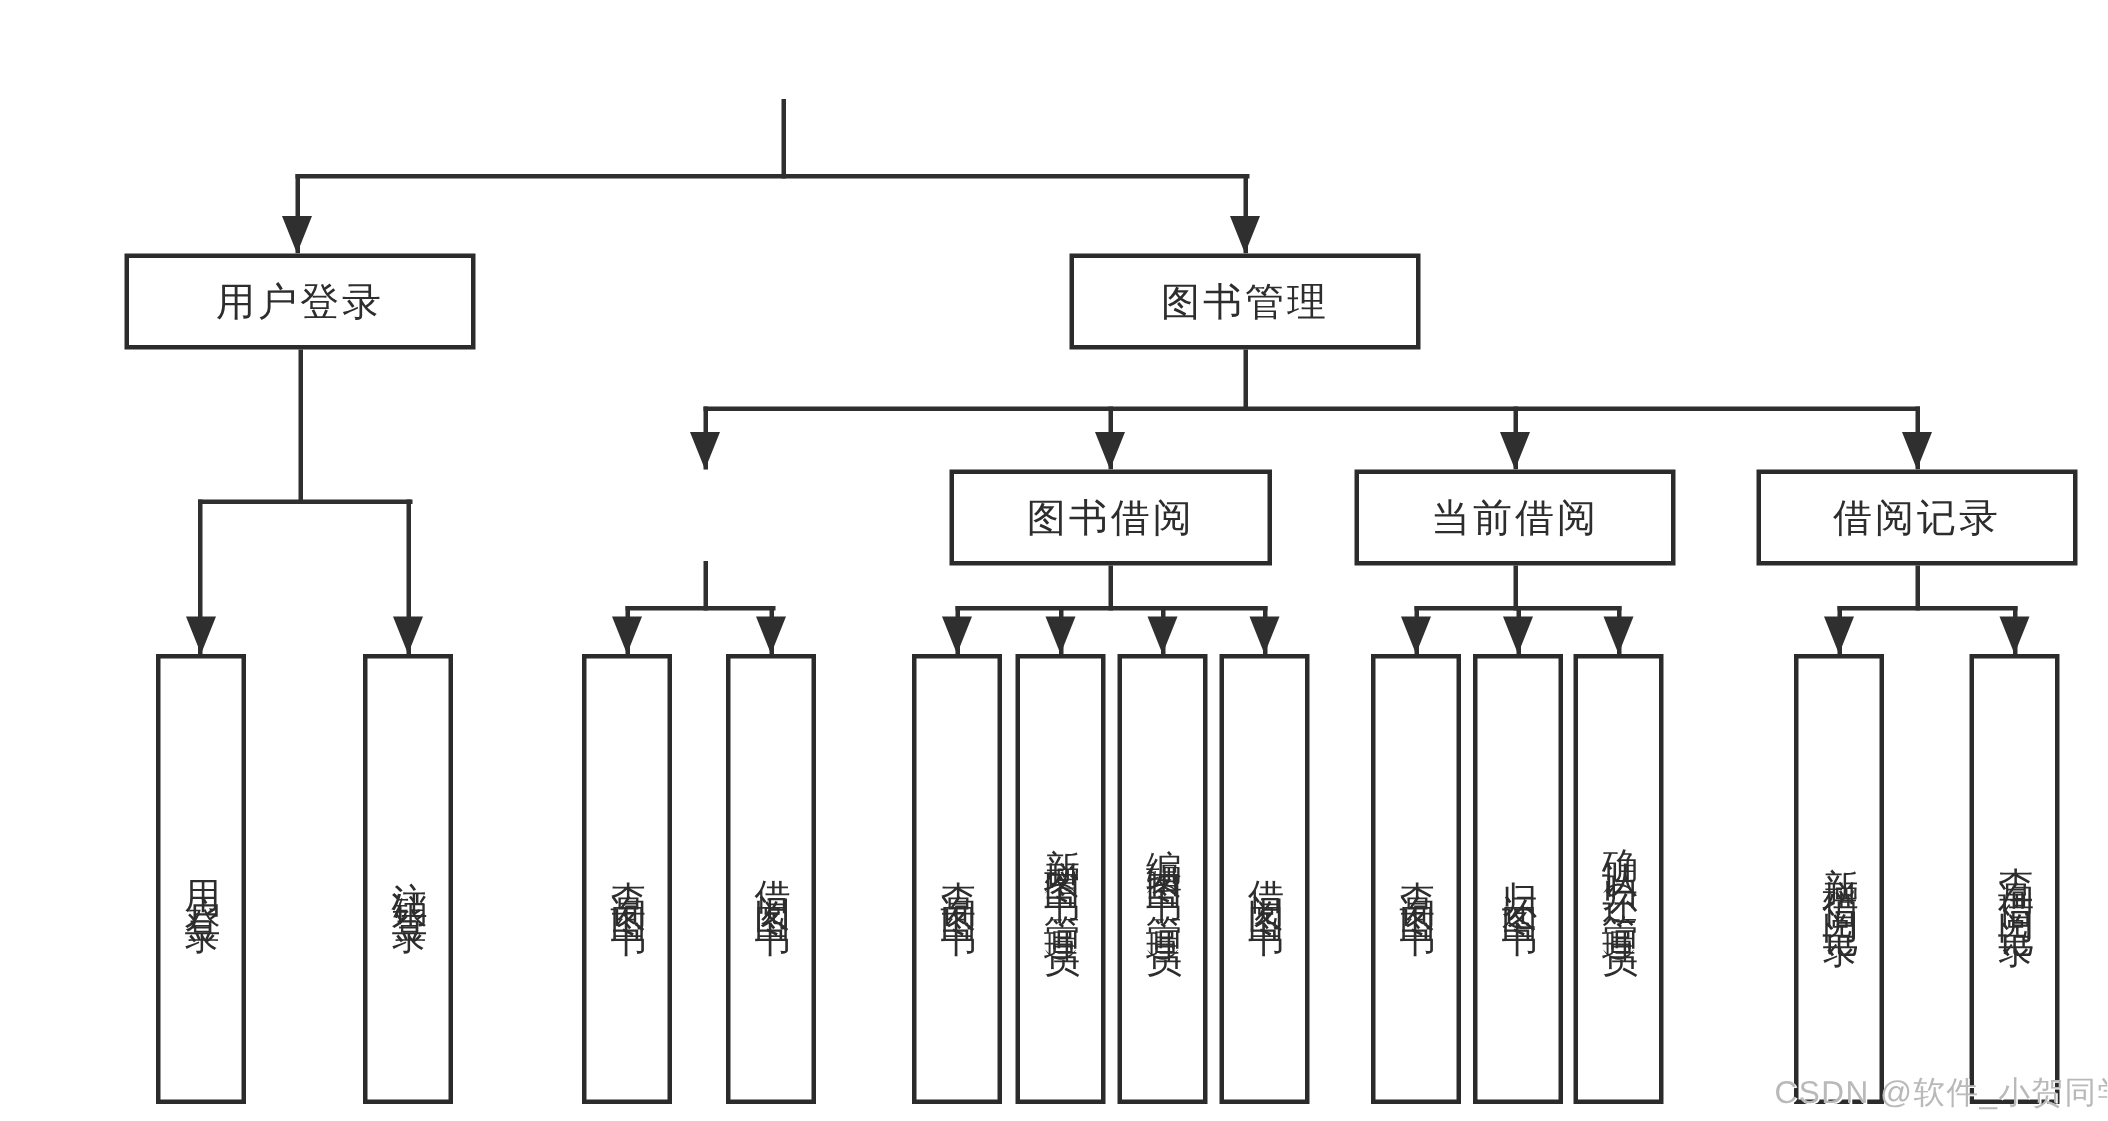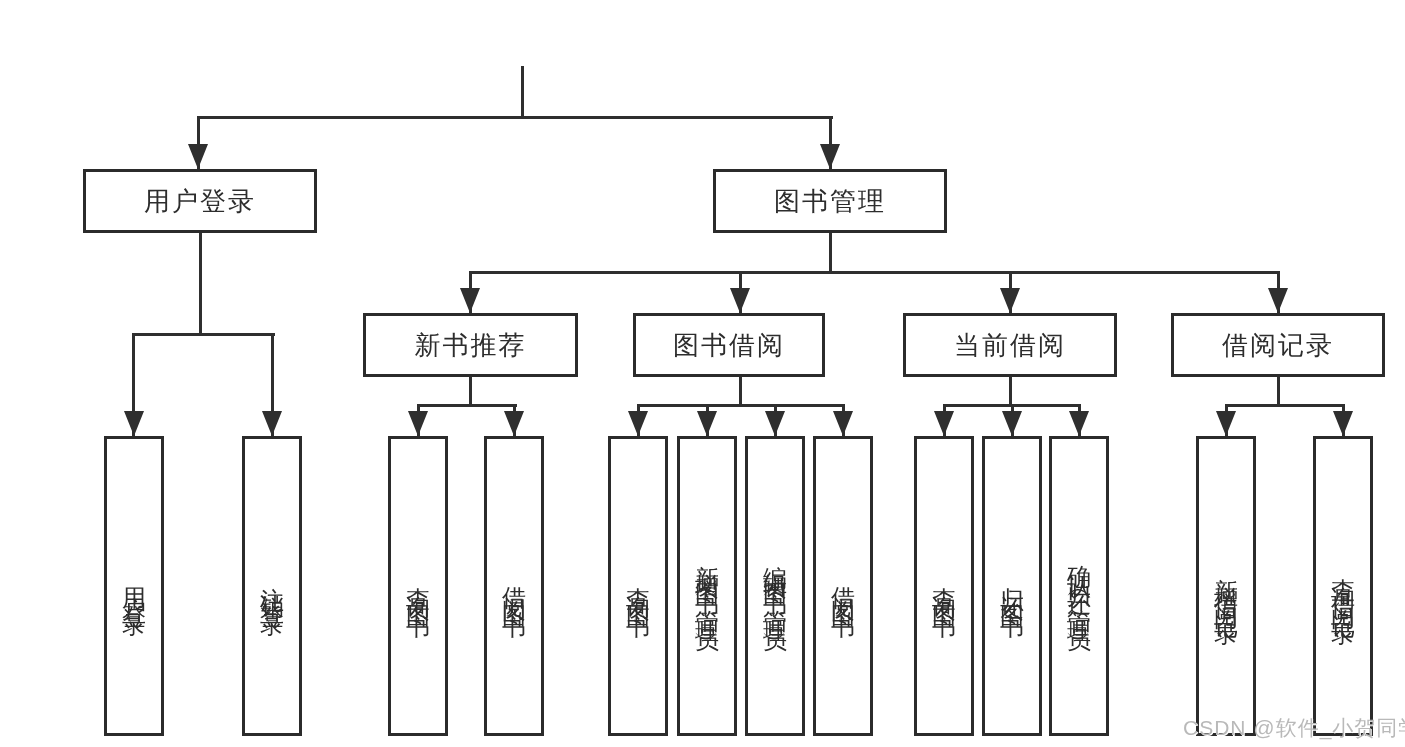--- a/index.html
+++ b/index.html
@@ -125,24 +125,21 @@
   <div class="arrow" style="left:1333px; top:411px;"></div>
 
 
   <div class="node hbox" style="left:83px; top:169px; width:234px; height:64px;">
     <span>用户登录</span>
   </div>
   <div class="node hbox" style="left:713px; top:169px; width:234px; height:64px;">
     <span>图书管理</span>
   </div>
 
-  <div class="node hbox" style="left:363px; top:313px; width:215px; height:64px;">
-    <span>新书推荐</span>
-  </div>
-  <div class="node hbox" style="left:633px; top:313px; width:192px; height:64px;">
+  <div class="node hbox" style="left:633px; top:313px; width:215px; height:64px;">
     <span>图书借阅</span>
   </div>
   <div class="node hbox" style="left:903px; top:313px; width:214px; height:64px;">
     <span>当前借阅</span>
   </div>
   <div class="node hbox" style="left:1171px; top:313px; width:214px; height:64px;">
     <span>借阅记录</span>
   </div>
 
   <div class="node leaf" style="left:104px;">

